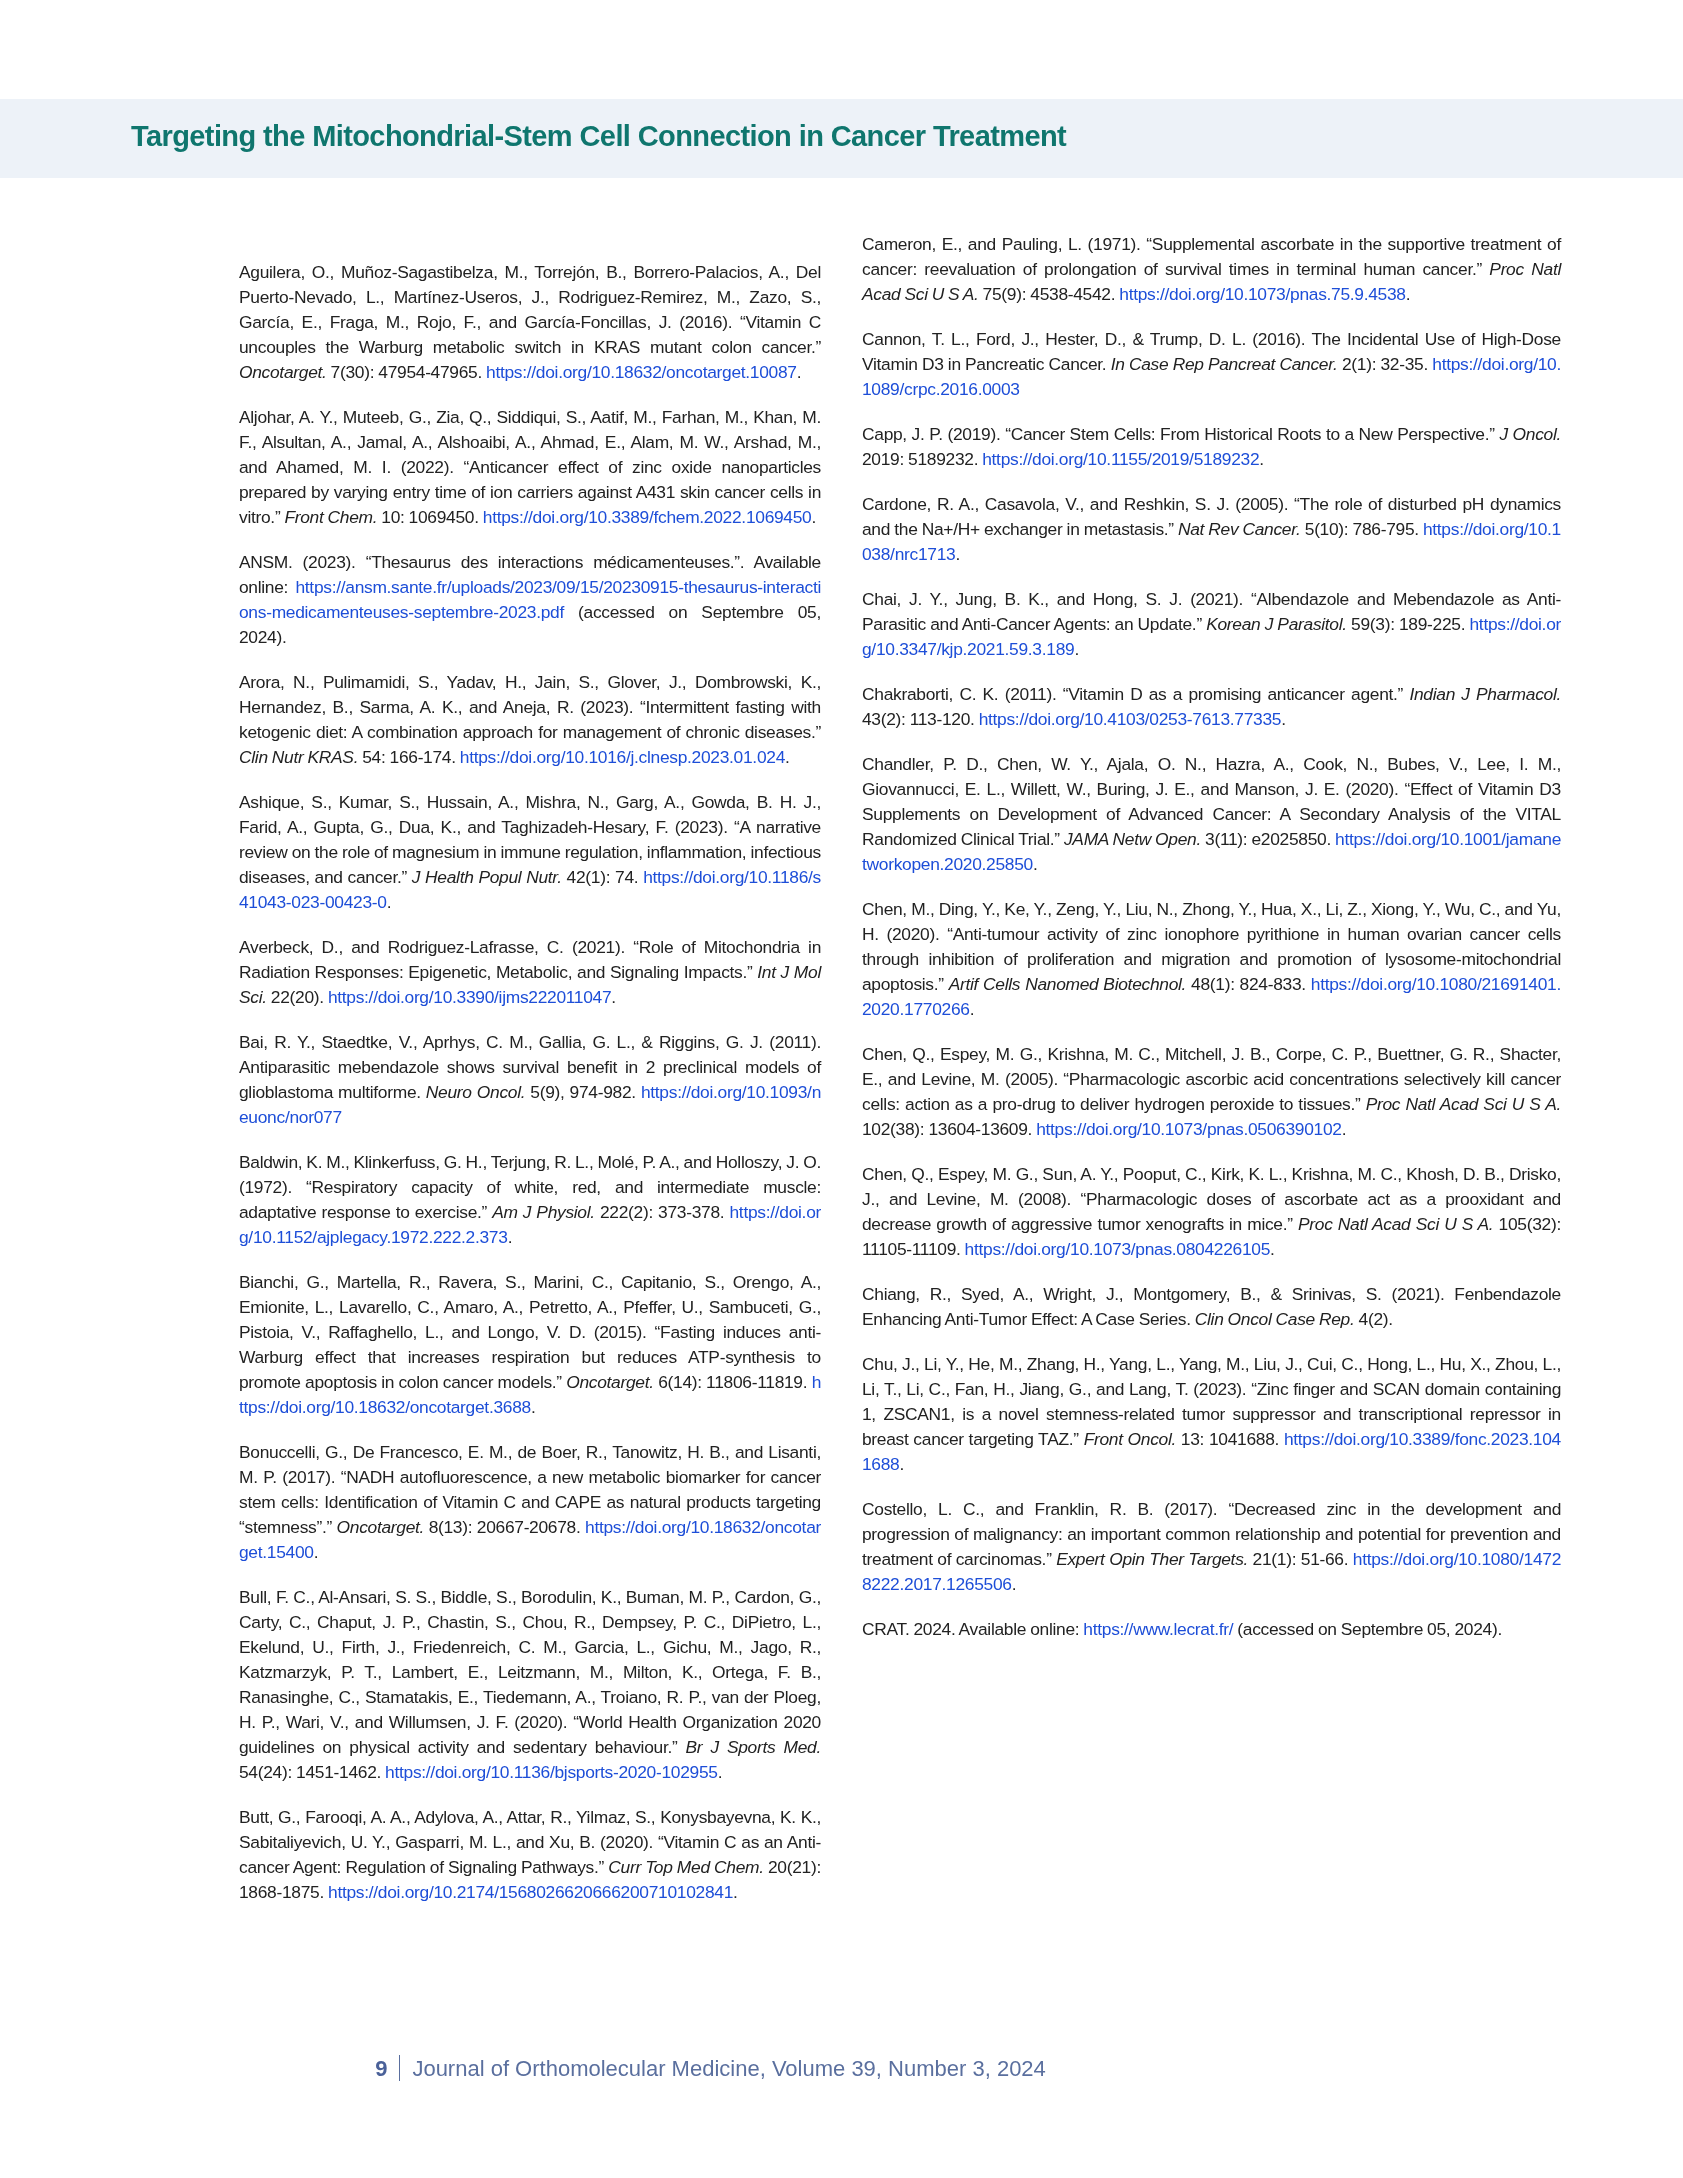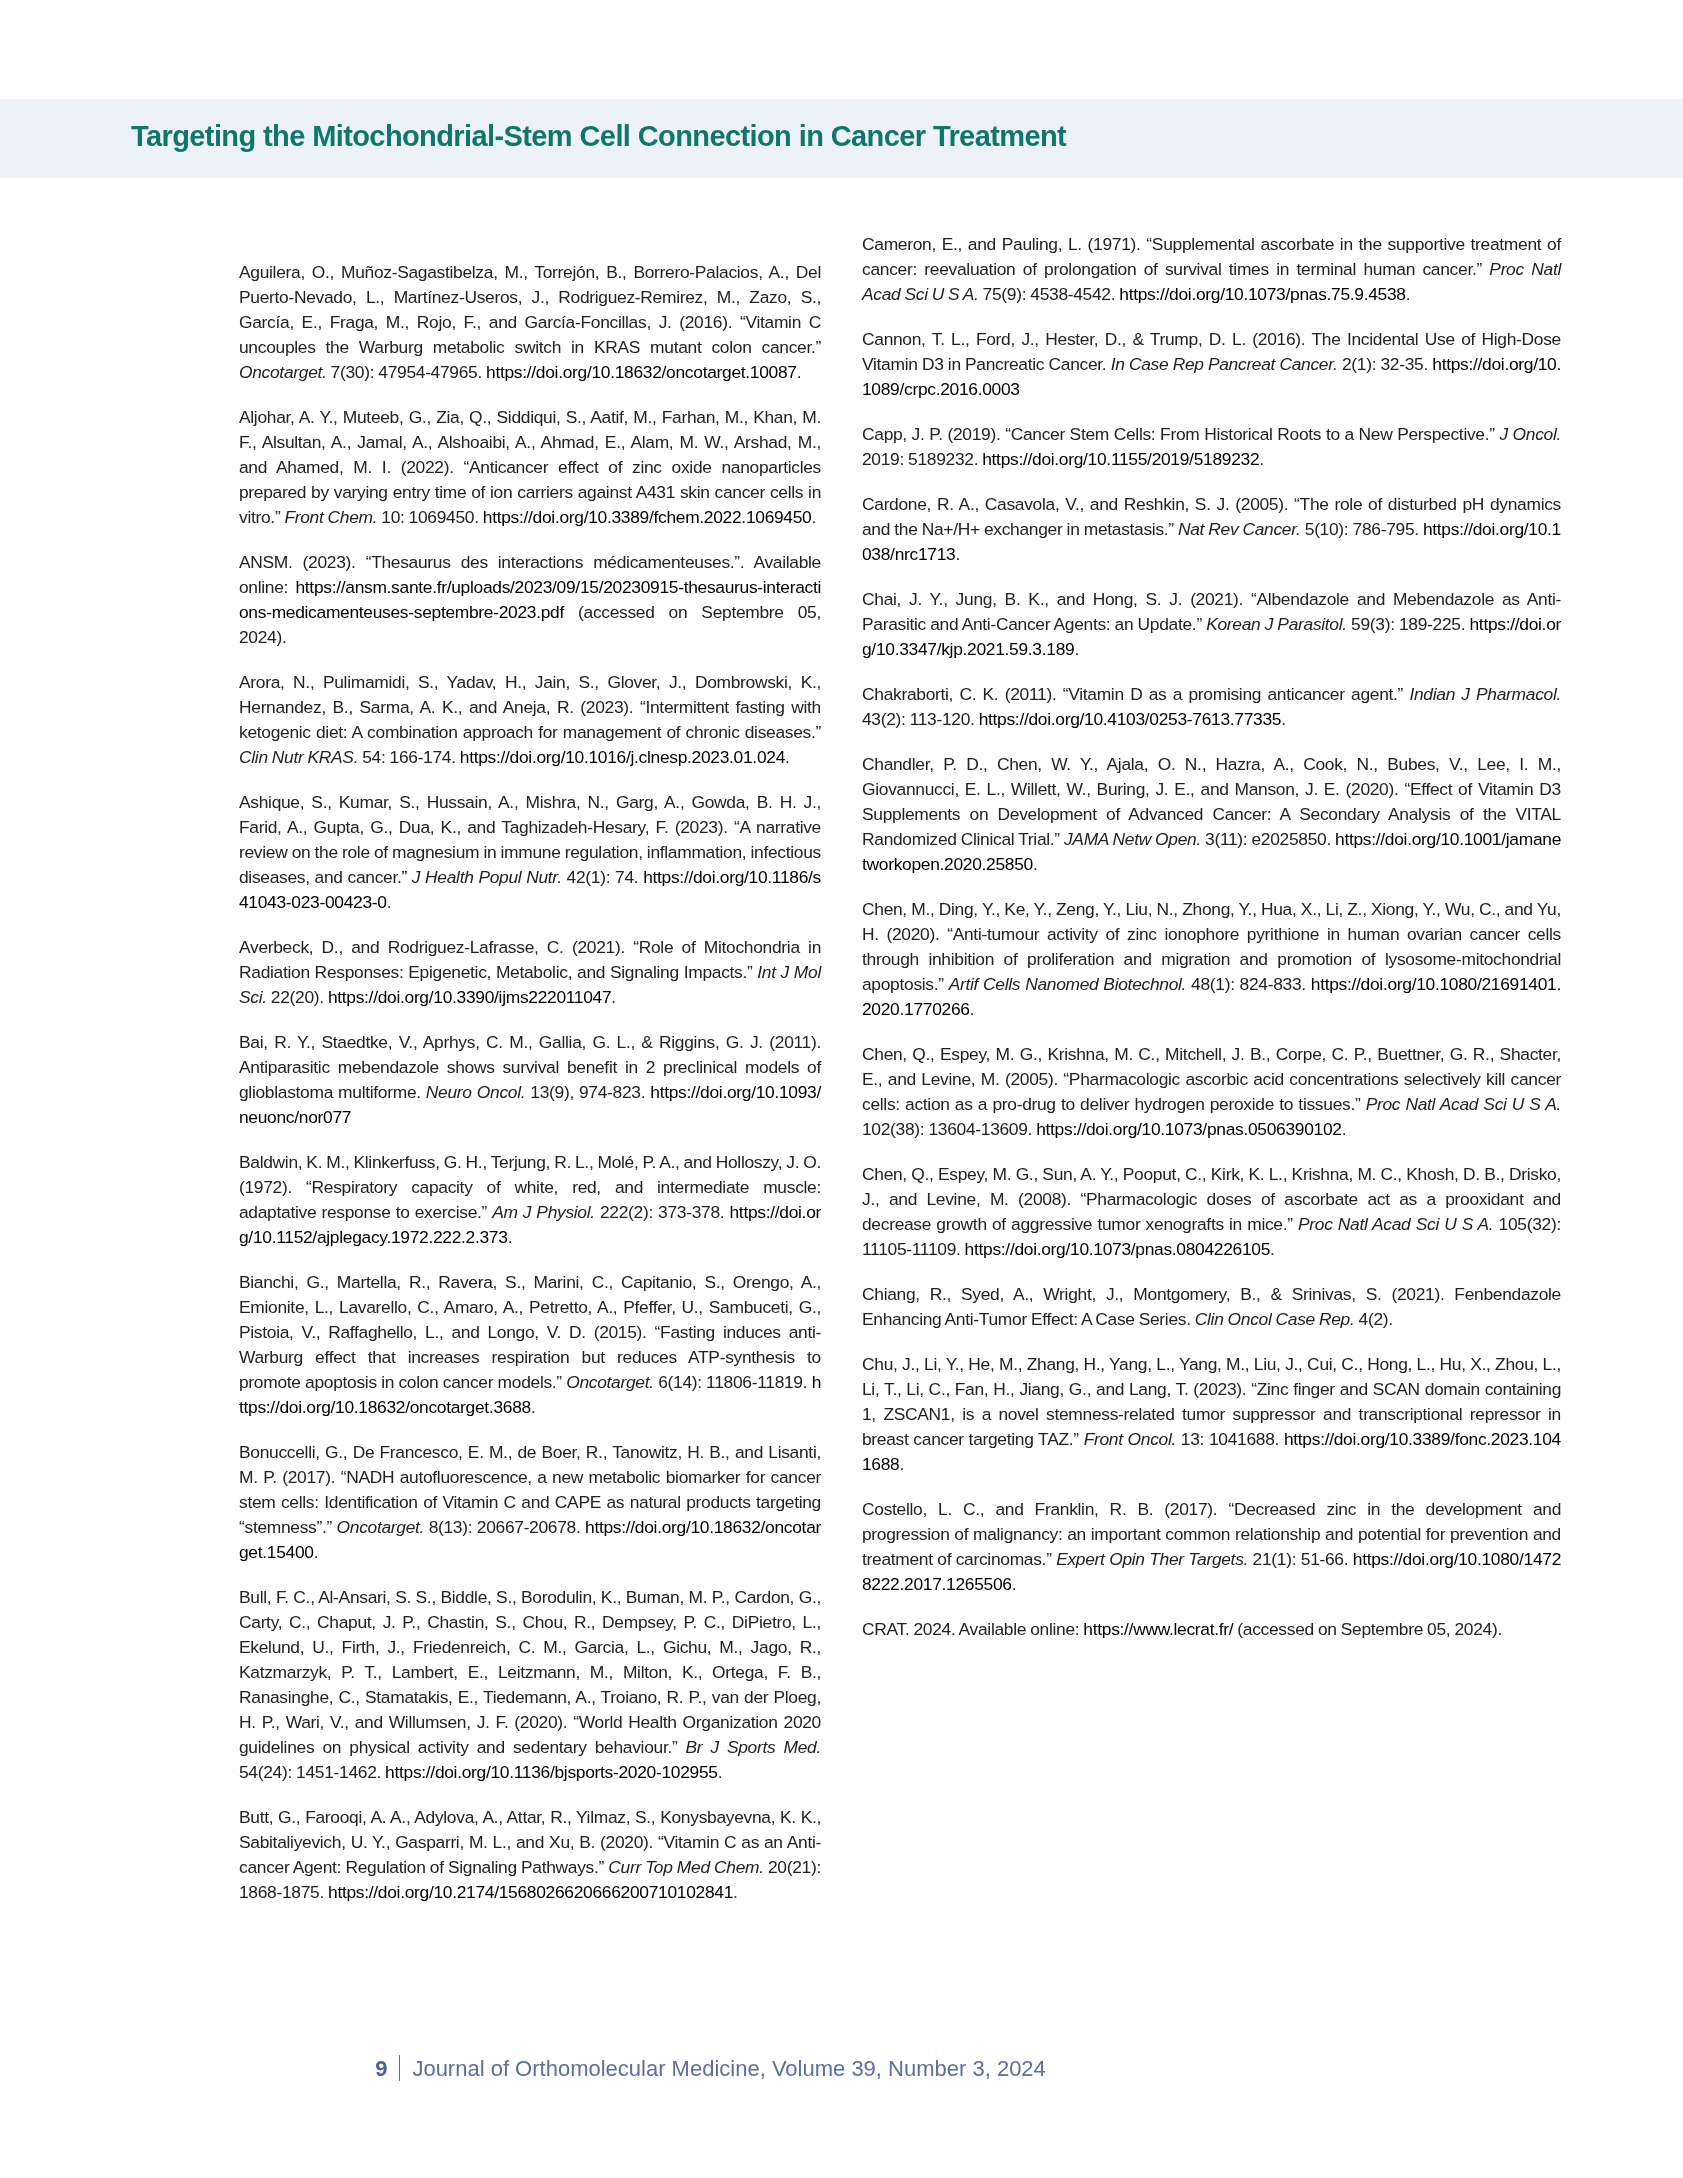--- a/index.html
+++ b/index.html
@@ -7,41 +7,41 @@
          font-family: "Liberation Sans", "DejaVu Sans", sans-serif; color: #222222; }
   .header-band { position: absolute; left: 0; top: 99px; width: 1683px; height: 79px; background: #edf2f8; }
   .header-title { position: absolute; left: 131px; top: 120px; font-size: 29px; font-weight: bold;
                   color: #0f766e; letter-spacing: -0.6px; white-space: nowrap; }
   .column { position: absolute; top: 232px; }
   .col-left { left: 239px; width: 582px; margin-top: 28px; }
   .col-right { left: 862px; width: 699px; }
   .ref { font-size: 17.4px; line-height: 25px; text-align: justify; margin: 0 0 20px 0;
          hyphens: manual; letter-spacing: -0.3px; word-spacing: -0.5px; color: #222222; }
   .ref i { font-style: italic; }
-  .ref a, .ref .link { color: #000000; text-decoration: none; word-break: break-all; }
+  .ref a, .ref .link { color: #1d4ed8; text-decoration: none; word-break: break-all; }
   .footer { position: absolute; top: 2055px; left: 0; width: 1421px; text-align: center;
             font-size: 22px; color: #5a6f9e; white-space: nowrap; }
   .footer .page-num { font-weight: bold; color: #4a6199; }
   .footer .sep { display: inline-block; width: 1px; height: 26px; background: #5a6f9e;
                  vertical-align: -5px; margin: 0 12px; }
 </style>
 </head>
 <body>
 
 <div class="header-band"></div>
 <div class="header-title">Targeting the Mitochondrial-Stem Cell Connection in Cancer Treatment</div>
 
 <div class="column col-left">
     <p class="ref"><span>Aguilera, O., Muñoz-Sagastibelza, M., Torrejón, B., Borrero-Palacios, A., Del Puerto-Nevado, L., Martínez-Useros, J., Rodriguez-Remirez, M., Zazo, S., García, E., Fraga, M., Rojo, F., and García-Foncillas, J. (2016). “Vitamin C uncouples the Warburg metabolic switch in KRAS mutant colon cancer.” </span><i>Oncotarget.</i><span> 7(30): 47954-47965. </span><span class="link">https://doi.org/10.18632/oncotarget.10087</span><span>.</span></p>
     <p class="ref"><span>Aljohar, A. Y., Muteeb, G., Zia, Q., Siddiqui, S., Aatif, M., Farhan, M., Khan, M. F., Alsultan, A., Jamal, A., Alshoaibi, A., Ahmad, E., Alam, M. W., Arshad, M., and Ahamed, M. I. (2022). “Anticancer effect of zinc oxide nanoparticles prepared by varying entry time of ion carriers against A431 skin cancer cells in vitro.” </span><i>Front Chem.</i><span> 10: 1069450. </span><span class="link">https://doi.org/10.3389/fchem.2022.1069450</span><span>.</span></p>
     <p class="ref"><span>ANSM. (2023). “Thesaurus des interactions médicamenteuses.”. Available online: </span><span class="link">https://ansm.sante.fr/uploads/2023/09/15/20230915-thesaurus-interactions-medicamenteuses-septembre-2023.pdf</span><span> (accessed on Septembre 05, 2024).</span></p>
     <p class="ref"><span>Arora, N., Pulimamidi, S., Yadav, H., Jain, S., Glover, J., Dombrowski, K., Hernandez, B., Sarma, A. K., and Aneja, R. (2023). “Intermittent fasting with ketogenic diet: A combination approach for management of chronic diseases.” </span><i>Clin Nutr KRAS.</i><span> 54: 166-174. </span><span class="link">https://doi.org/10.1016/j.clnesp.2023.01.024</span><span>.</span></p>
     <p class="ref"><span>Ashique, S., Kumar, S., Hussain, A., Mishra, N., Garg, A., Gowda, B. H. J., Farid, A., Gupta, G., Dua, K., and Taghizadeh-Hesary, F. (2023). “A narrative review on the role of magnesium in immune regulation, inflammation, infectious diseases, and cancer.” </span><i>J Health Popul Nutr.</i><span> 42(1): 74. </span><span class="link">https://doi.org/10.1186/s41043-023-00423-0</span><span>.</span></p>
     <p class="ref"><span>Averbeck, D., and Rodriguez-Lafrasse, C. (2021). “Role of Mitochondria in Radiation Responses: Epigenetic, Metabolic, and Signaling Impacts.” </span><i>Int J Mol Sci.</i><span> 22(20). </span><span class="link">https://doi.org/10.3390/ijms222011047</span><span>.</span></p>
-    <p class="ref"><span>Bai, R. Y., Staedtke, V., Aprhys, C. M., Gallia, G. L., &amp; Riggins, G. J. (2011). Antiparasitic mebendazole shows survival benefit in 2 preclinical models of glioblastoma multiforme. </span><i>Neuro Oncol.</i><span> 13(9), 974-823. </span><span class="link">https://doi.org/10.1093/neuonc/nor077</span></p>
+    <p class="ref"><span>Bai, R. Y., Staedtke, V., Aprhys, C. M., Gallia, G. L., &amp; Riggins, G. J. (2011). Antiparasitic mebendazole shows survival benefit in 2 preclinical models of glioblastoma multiforme. </span><i>Neuro Oncol.</i><span> 5(9), 974-982. </span><span class="link">https://doi.org/10.1093/neuonc/nor077</span></p>
     <p class="ref"><span>Baldwin, K. M., Klinkerfuss, G. H., Terjung, R. L., Molé, P. A., and Holloszy, J. O. (1972). “Respiratory capacity of white, red, and intermediate muscle: adaptative response to exercise.” </span><i>Am J Physiol.</i><span> 222(2): 373-378. </span><span class="link">https://doi.org/10.1152/ajplegacy.1972.222.2.373</span><span>.</span></p>
     <p class="ref"><span>Bianchi, G., Martella, R., Ravera, S., Marini, C., Capitanio, S., Orengo, A., Emionite, L., Lavarello, C., Amaro, A., Petretto, A., Pfeffer, U., Sambuceti, G., Pistoia, V., Raffaghello, L., and Longo, V. D. (2015). “Fasting induces anti-Warburg effect that increases respiration but reduces ATP-synthesis to promote apoptosis in colon cancer models.” </span><i>Oncotarget.</i><span> 6(14): 11806-11819. </span><span class="link">https://doi.org/10.18632/oncotarget.3688</span><span>.</span></p>
     <p class="ref"><span>Bonuccelli, G., De Francesco, E. M., de Boer, R., Tanowitz, H. B., and Lisanti, M. P. (2017). “NADH autofluorescence, a new metabolic biomarker for cancer stem cells: Identification of Vitamin C and CAPE as natural products targeting “stemness”.” </span><i>Oncotarget.</i><span> 8(13): 20667-20678. </span><span class="link">https://doi.org/10.18632/oncotarget.15400</span><span>.</span></p>
     <p class="ref"><span>Bull, F. C., Al-Ansari, S. S., Biddle, S., Borodulin, K., Buman, M. P., Cardon, G., Carty, C., Chaput, J. P., Chastin, S., Chou, R., Dempsey, P. C., DiPietro, L., Ekelund, U., Firth, J., Friedenreich, C. M., Garcia, L., Gichu, M., Jago, R., Katzmarzyk, P. T., Lambert, E., Leitzmann, M., Milton, K., Ortega, F. B., Ranasinghe, C., Stamatakis, E., Tiedemann, A., Troiano, R. P., van der Ploeg, H. P., Wari, V., and Willumsen, J. F. (2020). “World Health Organization 2020 guidelines on physical activity and sedentary behaviour.” </span><i>Br J Sports Med.</i><span> 54(24): 1451-1462. </span><span class="link">https://doi.org/10.1136/bjsports-2020-102955</span><span>.</span></p>
     <p class="ref"><span>Butt, G., Farooqi, A. A., Adylova, A., Attar, R., Yilmaz, S., Konysbayevna, K. K., Sabitaliyevich, U. Y., Gasparri, M. L., and Xu, B. (2020). “Vitamin C as an Anti-cancer Agent: Regulation of Signaling Pathways.” </span><i>Curr Top Med Chem.</i><span> 20(21): 1868-1875. </span><span class="link">https://doi.org/10.2174/1568026620666200710102841</span><span>.</span></p>
   </div>
 <div class="column col-right">
     <p class="ref"><span>Cameron, E., and Pauling, L. (1971). “Supplemental ascorbate in the supportive treatment of cancer: reevaluation of prolongation of survival times in terminal human cancer.” </span><i>Proc Natl Acad Sci U S A.</i><span> 75(9): 4538-4542. </span><span class="link">https://doi.org/10.1073/pnas.75.9.4538</span><span>.</span></p>
     <p class="ref"><span>Cannon, T. L., Ford, J., Hester, D., &amp; Trump, D. L. (2016). The Incidental Use of High-Dose Vitamin D3 in Pancreatic Cancer. </span><i>In Case Rep Pancreat Cancer.</i><span> 2(1): 32-35. </span><span class="link">https://doi.org/10.1089/crpc.2016.0003</span></p>
     <p class="ref"><span>Capp, J. P. (2019). “Cancer Stem Cells: From Historical Roots to a New Perspective.” </span><i>J Oncol.</i><span> 2019: 5189232. </span><span class="link">https://doi.org/10.1155/2019/5189232</span><span>.</span></p>

